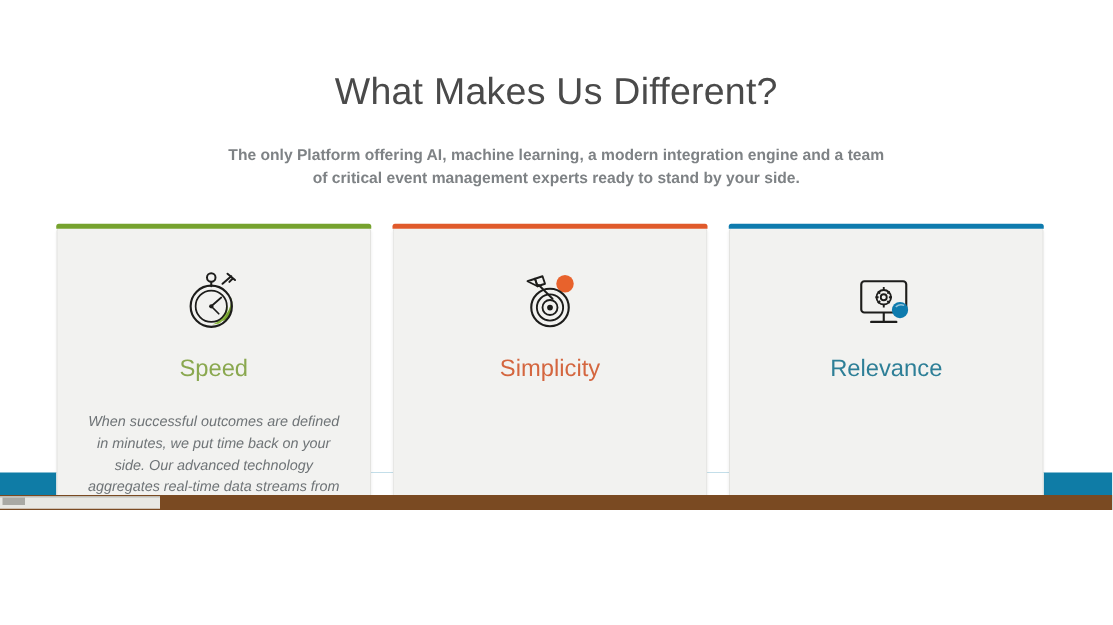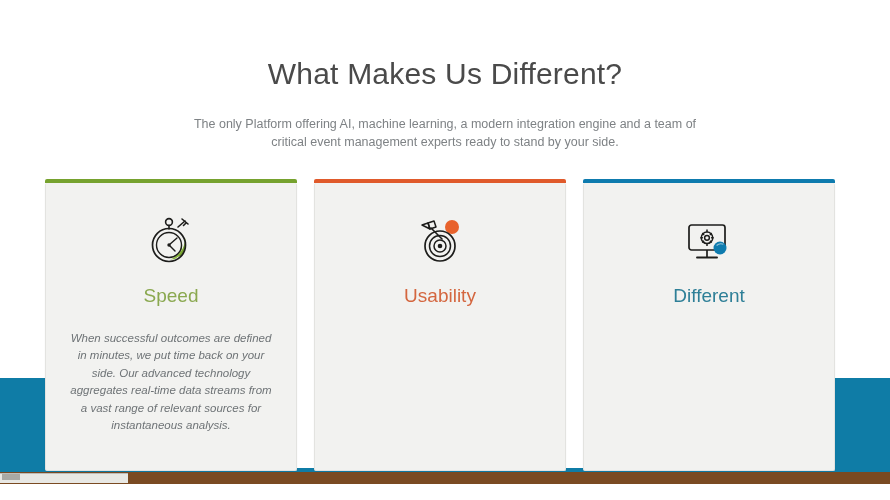--- a/index.html
+++ b/index.html
@@ -4,21 +4,21 @@
 <style>
   * { margin:0; padding:0; box-sizing:border-box; }
   html, body {
     width:890px; height:500px;
     overflow:hidden;
     background:#ffffff;
     font-family:"Liberation Sans", sans-serif;
   }
   #page {
     position:relative;
-    width:890px; height:484px;
+    width:890px; height:408px;
     background:#ffffff;
     overflow:hidden;
   }
 
   
   .teal-band {
     position:absolute;
     left:0; right:0;
     top:378px;
     height:110px;
@@ -63,21 +63,21 @@
     font-size:30px;
     font-weight:300;
     color:#4a4a4a;
     letter-spacing:0.2px;
     line-height:1.25;
   }
   .hero-sub {
     margin:22px auto 0;
     width:535px;
     font-size:12.5px;
-    font-weight:400;
+    font-weight:700;
     line-height:1.5;
     color:#7e8285;
   }
 
   
   .cards {
     position:absolute;
     left:45px;
     top:183px;
     width:790px;
@@ -167,42 +167,42 @@
           <circle cx="38" cy="12" r="7" fill="#e8622c"></circle>
           <path d="M8 10 L14 8 L16 14 Z" stroke="#1d1d1b" stroke-width="1.5" fill="none" stroke-linejoin="round"></path>
           <path d="M14 8 L20 6 L22 12 L16 14 Z" stroke="#1d1d1b" stroke-width="1.5" fill="none" stroke-linejoin="round"></path>
           <path d="M17 13 L28 24" stroke="#1d1d1b" stroke-width="1.6" stroke-linecap="round"></path>
           <circle cx="26" cy="31" r="15" stroke="#1d1d1b" stroke-width="1.7" fill="none"></circle>
           <circle cx="26" cy="31" r="10.5" stroke="#1d1d1b" stroke-width="1.5" fill="none"></circle>
           <circle cx="26" cy="31" r="6" stroke="#1d1d1b" stroke-width="1.5" fill="none"></circle>
           <circle cx="26" cy="31" r="2.3" fill="#1d1d1b"></circle>
         </svg>
       </div>
-      <div class="card-title" style="color:#d4663f">Usability</div>
+      <div class="card-title" style="color:#d4663f">Simplicity</div>
     </div>
 
     <div class="card">
       <div class="card-accent" style="background:#0e7bae"></div>
       <div class="card-icon">
         <svg width="56" height="50" viewBox="0 0 56 50" fill="none">
           <rect x="8" y="8" width="36" height="25" rx="2.5" stroke="#1d1d1b" stroke-width="1.7" fill="none"></rect>
           <path d="M26 33 L26 40" stroke="#1d1d1b" stroke-width="1.7"></path>
           <path d="M16 40.5 L36 40.5" stroke="#1d1d1b" stroke-width="1.9" stroke-linecap="round"></path>
           <g stroke="#1d1d1b" stroke-width="1.5" fill="none">
             <path d="M26 12.5 L26 15 M26 26.5 L26 29 M19.4 20.8 L21.9 20.8 M30.1 20.8 L32.6 20.8
                      M21.3 16.1 L23.1 17.9 M28.9 23.7 L30.7 25.5
                      M30.7 16.1 L28.9 17.9 M23.1 23.7 L21.3 25.5"></path>
             <circle cx="26" cy="20.8" r="5.8"></circle>
             <circle cx="26" cy="20.8" r="2.4"></circle>
           </g>
           <circle cx="39" cy="31" r="6.5" fill="#0e7bae"></circle>
           <path d="M35.6 28.5 a6.5 6.5 0 0 1 6.8 -1.2" stroke="#ffffff" stroke-width="1.1" fill="none" opacity="0.55"></path>
         </svg>
       </div>
-      <div class="card-title" style="color:#2e7f97">Different</div>
+      <div class="card-title" style="color:#2e7f97">Relevance</div>
     </div>
 
   </div>
 
   <div class="bottom-strip"></div>
   <div class="bottom-scroll">
     <div class="bottom-scroll-thumb"></div>
   </div>
 
 </div>

